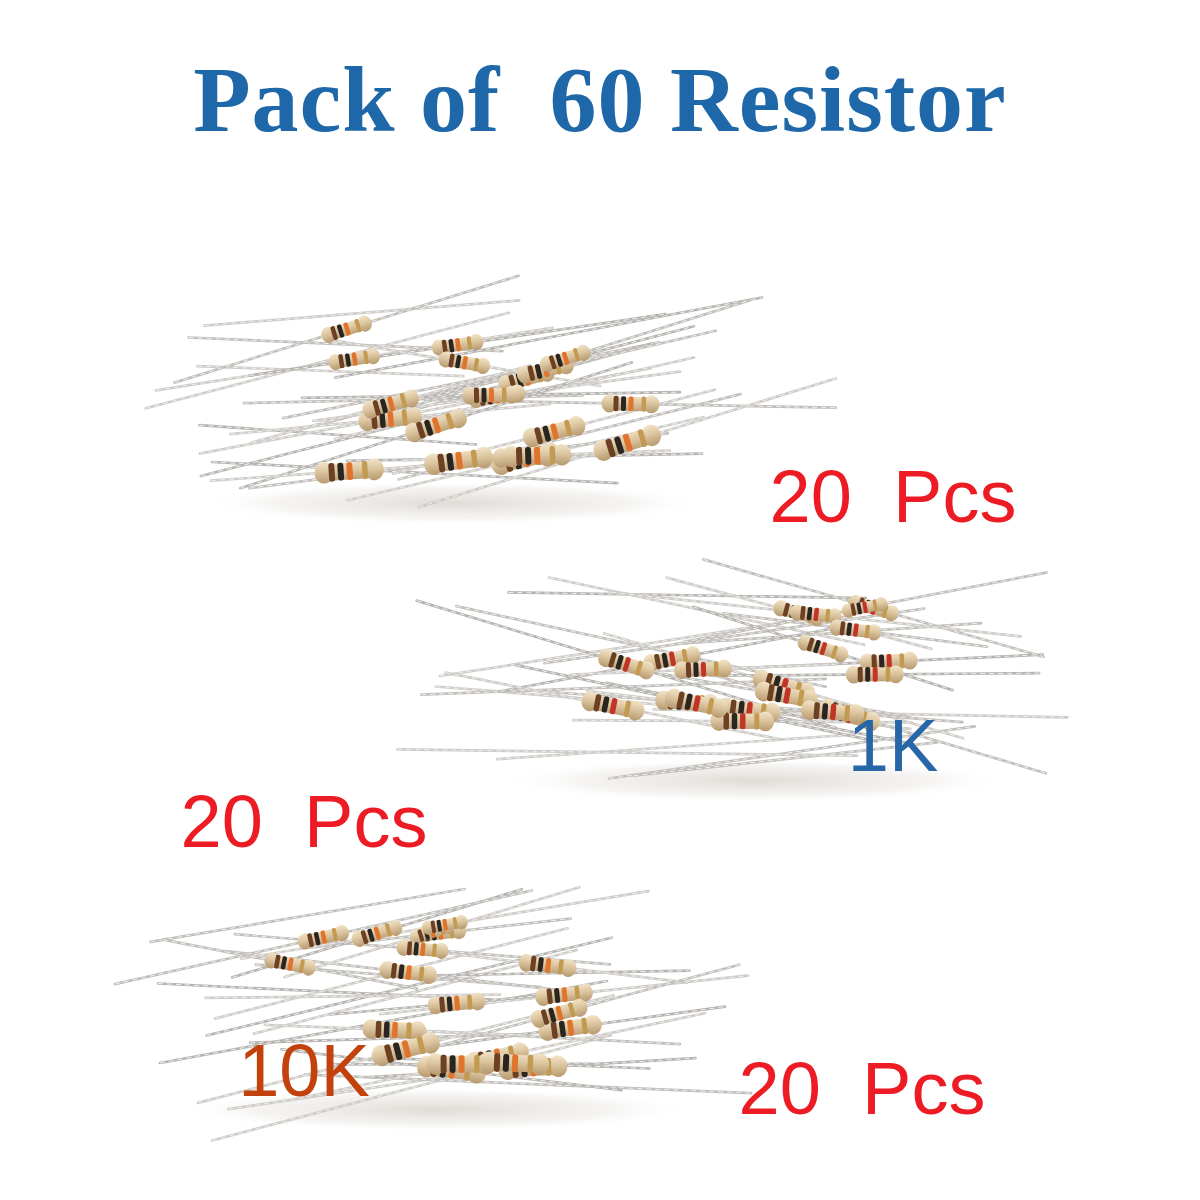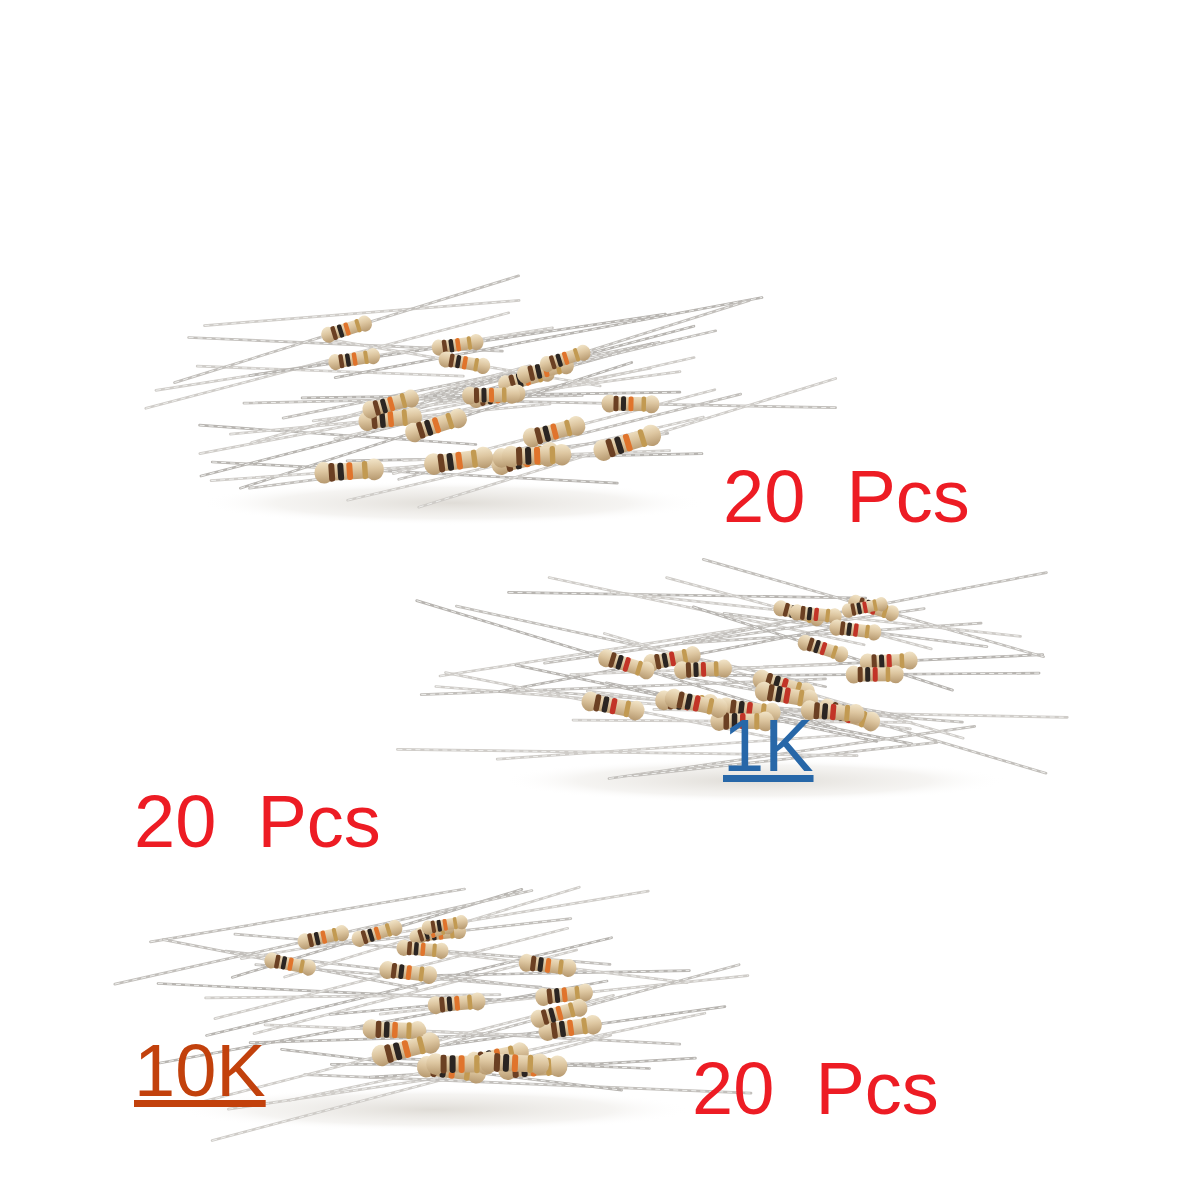--- a/index.html
+++ b/index.html
@@ -26,31 +26,31 @@
     font-weight: 700;
     font-size: 94px;
     line-height: 1;
     letter-spacing: 1px;
     white-space: pre;
     color: #1e67a8;
   }
   .group-label {
     position: absolute;
     width: 340px;
+    text-align: center;
     line-height: 83px;
     white-space: pre;
   }
   .group-label .count {
     font-size: 74px;
     color: #ed1c24;
   }
   .group-label .value {
     font-size: 74px;
     color: #2767a8;
-    text-decoration: underline;
   }
   #glabel-0 { left: 723px; top: 289px; }
   #glabel-1 { left: 134px; top: 614px; }
   #glabel-2 { left: 692px; top: 881px; }
 </style>
 </head>
 <body>
 
 <div class="canvas">
 
@@ -815,20 +815,21 @@
           <ellipse cx="21" cy="0" rx="8" ry="9" fill="url(#bodyGrad)"></ellipse>
           <rect x="-25" y="-7" width="50" height="14" rx="6.5" fill="url(#bodyGrad)"></rect>
           <rect x="-17" y="-7.8" width="5" height="15.6" rx="2" fill="#6b4023"></rect>
           <rect x="-9.5" y="-7.4" width="5" height="14.8" rx="2" fill="#2b2522"></rect>
           <rect x="-2" y="-7.4" width="5" height="14.8" rx="2" fill="#e0742c"></rect>
           <rect x="11" y="-7.6" width="4.5" height="15.2" rx="2" fill="#c29a52"></rect>
         </g>
       </g>
     </svg>
 
+  <h1 class="title" style="color: rgb(30, 103, 168);">Pack of  60 Resistor</h1>
 
   <div class="group-label" id="glabel-0">
     <div class="count" style="color: rgb(237, 28, 36);">20  Pcs</div>
     <div class="value" style="color: rgb(39, 103, 168);">1K</div>
   </div>
 
   <div class="group-label" id="glabel-1">
     <div class="count" style="color: rgb(237, 28, 36);">20  Pcs</div>
     <div class="value" style="color: #c2410c;">10K</div>
   </div>

